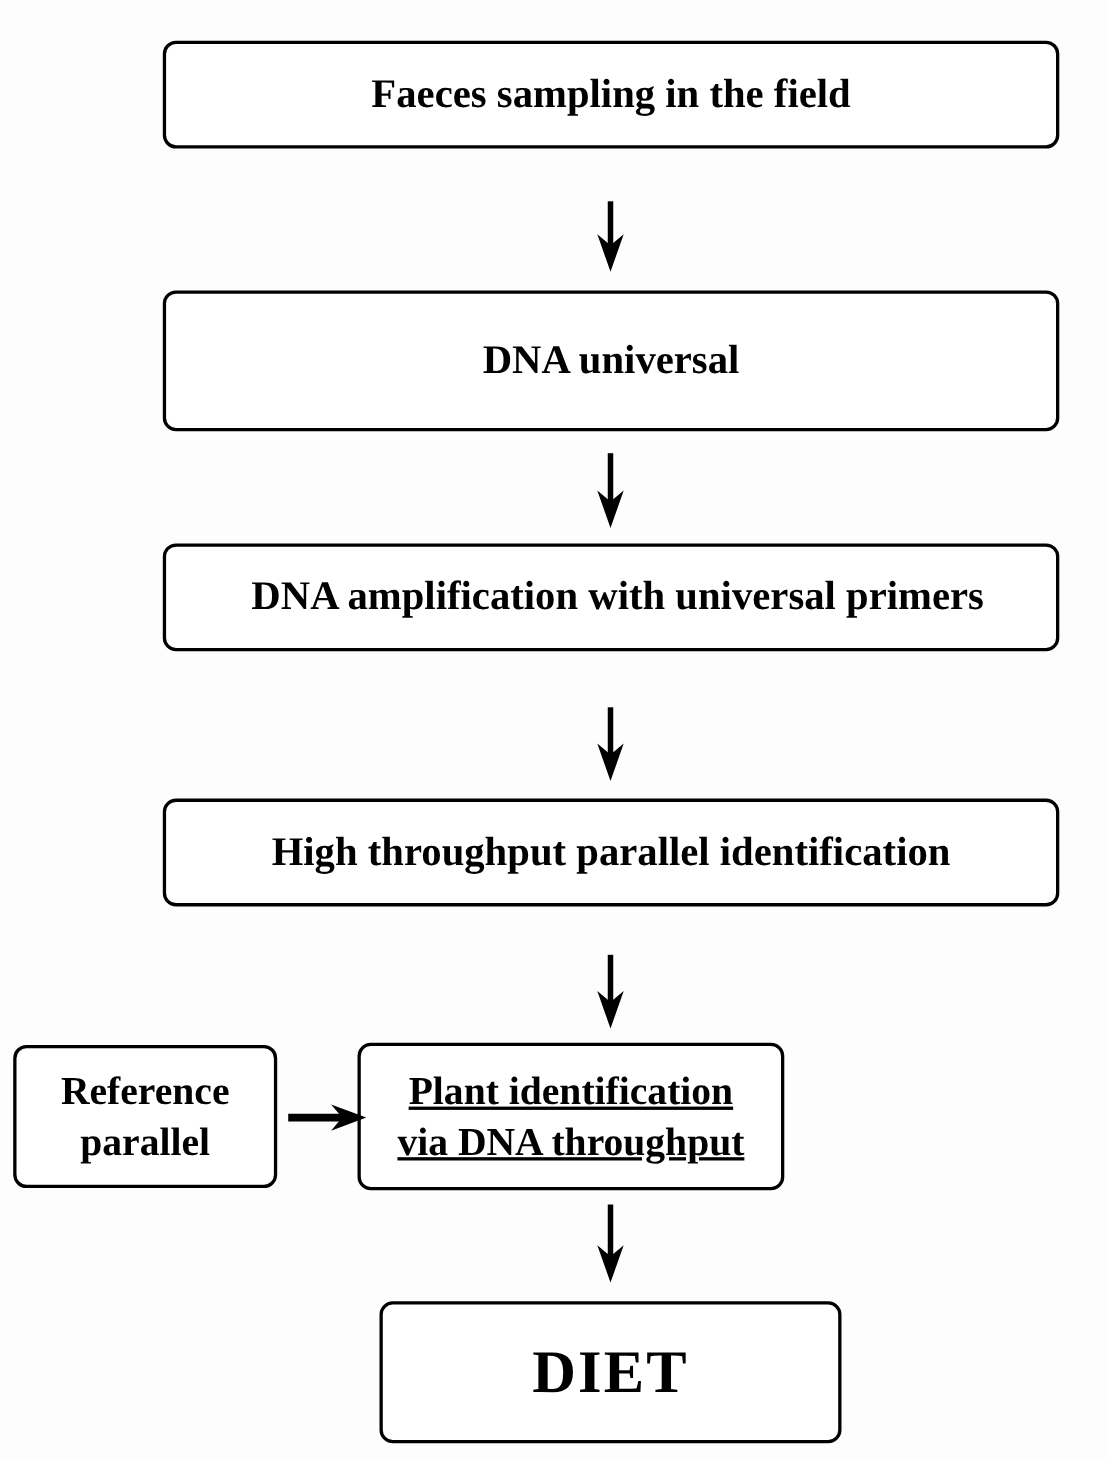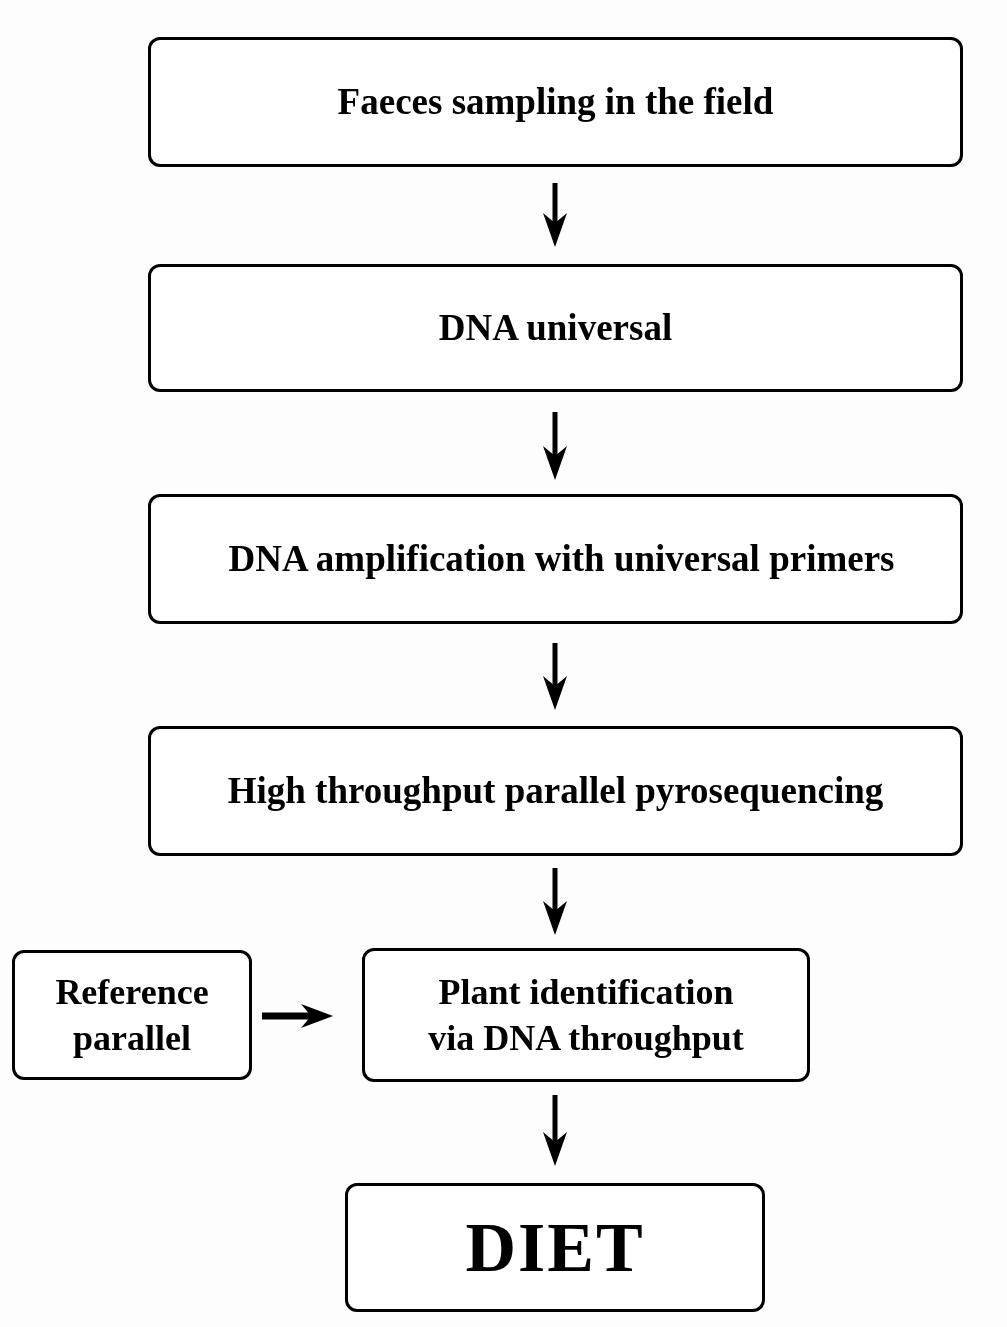--- a/index.html
+++ b/index.html
@@ -26,28 +26,28 @@
     flex-direction: column;
     align-items: center;
     justify-content: center;
     text-align: center;
     font-weight: bold;
     line-height: 1.28;
   }
   .node-wide {
     left: 148px;
     width: 815px;
-    height: 130px;
+    height: 98px;
     font-size: 37px;
   }
   .node-small {
     font-size: 36px;
   }
   .node-diet {
-    font-size: 70px;
+    font-size: 55px;
     letter-spacing: 2px;
   }
   .arrow-layer {
     position: absolute;
     left: 0;
     top: 0;
     width: 1007px;
     height: 1327px;
     pointer-events: none;
   }
@@ -63,29 +63,29 @@
 
   <div class="node node-wide" style="top:264px; height:128px;">
     <div>DNA universal</div>
   </div>
 
   <div class="node node-wide" style="top:494px;padding-left:12px;">
     <div>DNA amplification with universal primers</div>
   </div>
 
   <div class="node node-wide" style="top:726px;">
-    <div>High throughput parallel pyrosequencing</div>
+    <div>High throughput parallel identification</div>
   </div>
 
   <div class="node node-small" style="left:12px; top:950px; width:240px; height:130px;">
     <div>Reference</div>
     <div>parallel</div>
   </div>
 
-  <div class="node node-small" style="left:362px; top:948px; width:448px; height:134px;">
+  <div class="node node-small" style="left:325px; top:948px; width:388px; height:134px;text-decoration:underline;">
     <div>Plant identification</div>
     <div>via DNA throughput</div>
   </div>
 
   <div class="node node-diet" style="left:345px; top:1183px; width:420px; height:129px;">
     <div>DIET</div>
   </div>
 
   <svg class="arrow-layer" viewBox="0 0 1007 1327" xmlns="http://www.w3.org/2000/svg">
 

